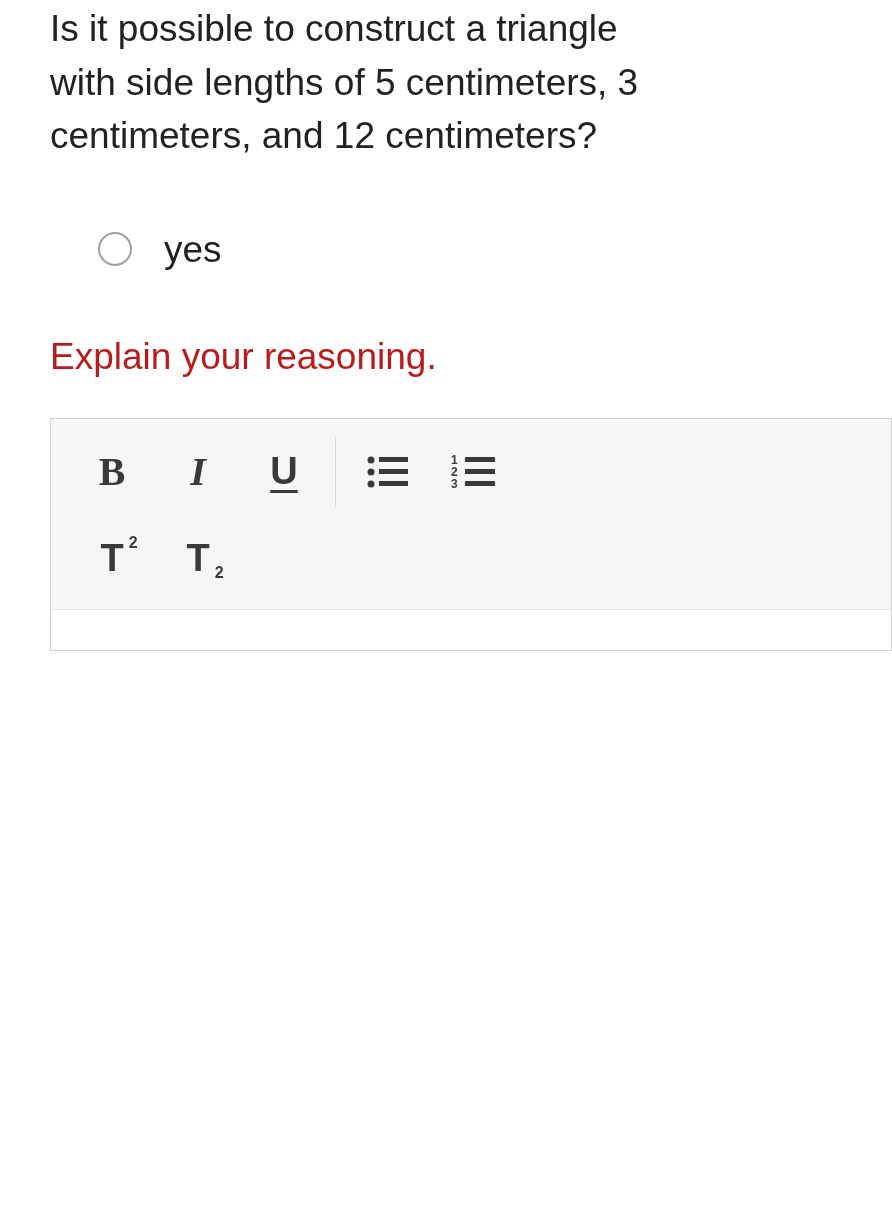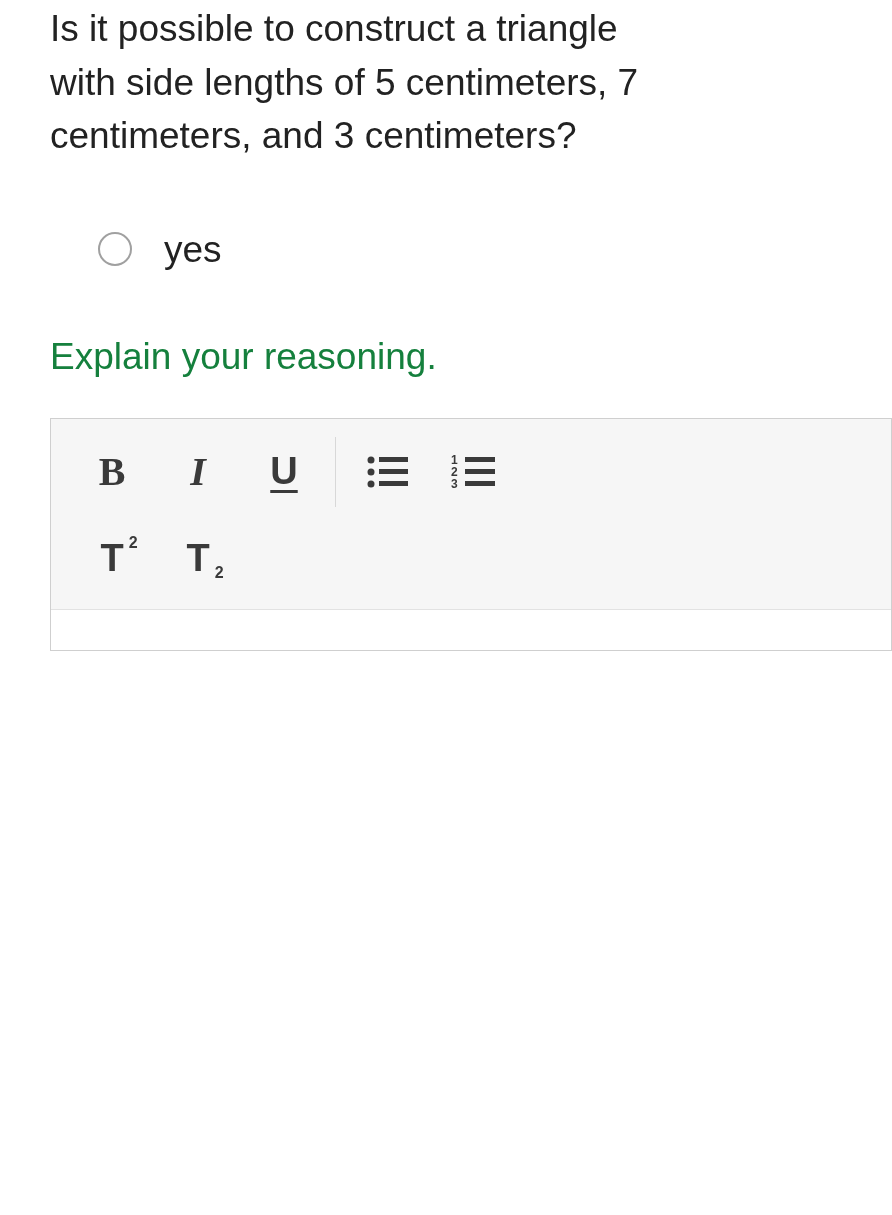--- a/index.html
+++ b/index.html
@@ -44,21 +44,21 @@
   }
   .option-label {
     font-size: 37px;
     line-height: 1;
     color: #222;
     margin-left: 32px;
   }
   .prompt {
     font-size: 37px;
     line-height: 1.45;
-    color: #15803d;
+    color: #b91c1c;
     margin-top: 60px;
   }
   .editor {
     margin-top: 34px;
     border: 1px solid #cfcfcf;
   }
   .toolbar {
     background: #f6f6f6;
     border-bottom: 1px solid #e2e2e2;
     padding: 10px 18px 8px 18px;
@@ -135,21 +135,21 @@
   .editor-body {
     min-height: 40px;
     background: #fff;
   }
 </style>
 </head>
 <body>
 
 <div class="page">
 
-  <p class="question">Is it possible to construct a triangle with side lengths of 5 centimeters, 7 centimeters, and 3 centimeters?</p>
+  <p class="question">Is it possible to construct a triangle with side lengths of 5 centimeters, 3 centimeters, and 12 centimeters?</p>
 
   <div class="options">
     <div class="option">
       <span class="radio"></span>
       <span class="option-label">yes</span>
     </div>
   </div>
 
   <div class="prompt">Explain your reasoning.</div>
 

